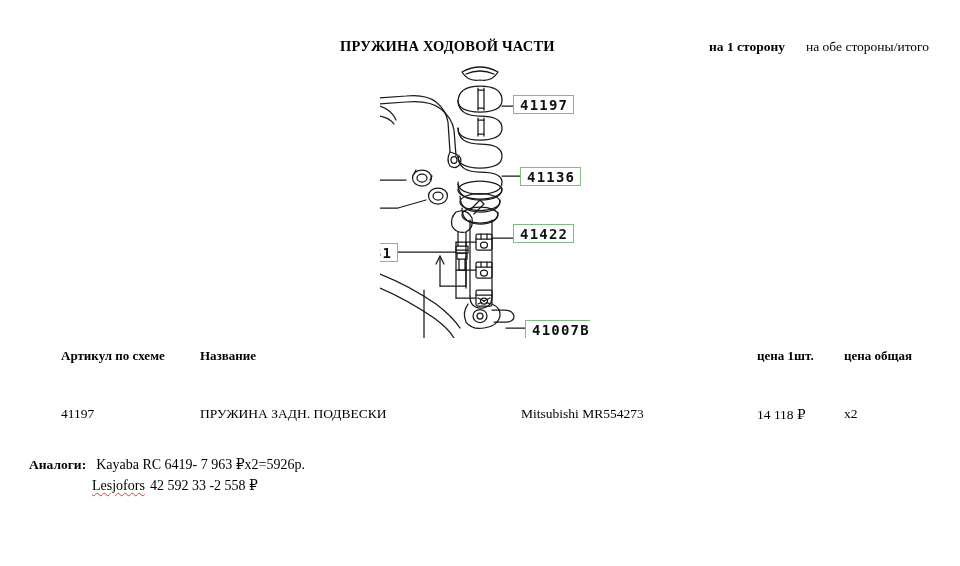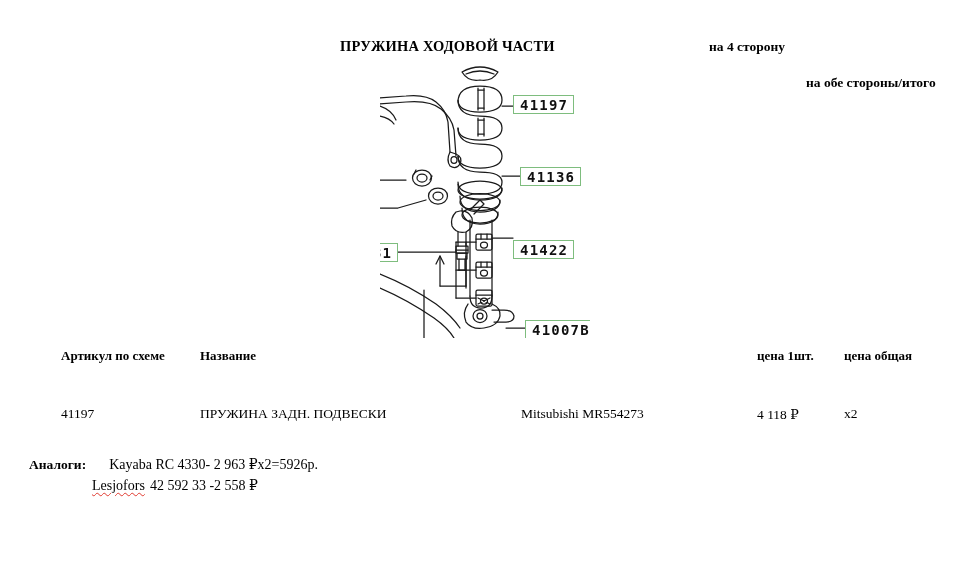--- a/index.html
+++ b/index.html
@@ -40,23 +40,22 @@
     top: 1px;
     font-size: 13.5px;
     font-weight: bold;
     white-space: nowrap;
   }
   #header-both-sides {
     position: absolute;
     left: 806px;
     top: 1px;
     font-size: 13.5px;
-    font-weight: bold;
-    white-space: nowrap;
-    margin-top: 36px;
+    font-weight: normal;
+    white-space: nowrap;
   }
 
   
   #diagram-region {
     position: absolute;
     left: 380px;
     top: 60px;
     width: 210px;
     height: 278px;
     overflow: hidden;
@@ -77,21 +76,21 @@
     color: #101010;
     letter-spacing: 1.2px;
     line-height: 19px;
     height: 19px;
     padding: 0 5px 0 6px;
     box-sizing: border-box;
     white-space: nowrap;
   }
   #callout-41197 { left: 133px; top: 35px; }
   #callout-41136 { left: 140px; top: 107px; }
-  #callout-41422 { left: 133px; top: 180px; }
+  #callout-41422 { left: 133px; top: 164px; }
   #callout-41007b { left: 145px; top: 260px; }
   
   #callout-31 {
     left: -14px;
     top: 183px;
     letter-spacing: 1px;
   }
 
   
   #parts-table {
@@ -136,21 +135,21 @@
     font-size: 13.5px;
     font-weight: bold;
   }
   #analog-line-1 {
     font-size: 14px;
     white-space: nowrap;
   }
   #analogs-row-1 {
     display: flex;
     align-items: baseline;
-    gap: 23px;
+    gap: 10px;
     height: 20px;
   }
   #analogs-row-2 {
     margin-top: 0;
     padding-left: 63px;
     height: 20px;
   }
   #analog-line-2 {
     font-size: 14px;
     white-space: nowrap;
@@ -160,21 +159,21 @@
     text-decoration: underline wavy #e03a30;
     text-decoration-thickness: 1px;
     text-underline-offset: 2px;
   }
 </style>
 </head>
 <body>
 
 <div id="doc-header">
   <div id="doc-title">ПРУЖИНА ХОДОВОЙ ЧАСТИ</div>
-  <div id="header-per-side">на 4 сторону</div>
+  <div id="header-per-side">на 1 сторону</div>
   <div id="header-both-sides">на обе стороны/итого</div>
 </div>
 
 <div id="diagram-region">
 
   <svg id="diagram-svg" width="210" height="278" viewBox="0 0 210 278">
     <g fill="none" stroke="#1a1a1a" stroke-width="1.25" stroke-linecap="round" stroke-linejoin="round">
 
       <path d="M0 38 L26 36 Q46 34 56 42 Q66 50 68 62 L70 92"></path>
       <path d="M0 44 L26 42 Q50 40 61 49 Q72 58 74 70 L76 96"></path>
@@ -289,25 +288,25 @@
     <div class="cell col-name">Название</div>
     <div class="cell col-price">цена 1шт.</div>
     <div class="cell col-total">цена общая</div>
   </div>
 </div>
 
 <div class="table-row" id="data-row">
   <div class="cell col-scheme">41197</div>
   <div class="cell col-name">ПРУЖИНА ЗАДН. ПОДВЕСКИ</div>
   <div class="cell col-oem">Mitsubishi MR554273</div>
-  <div class="cell col-price">4 118 ₽</div>
+  <div class="cell col-price">14 118 ₽</div>
   <div class="cell col-total">x2</div>
 </div>
 
 <div id="analogs-block">
   <div id="analogs-row-1">
     <span id="analogs-label">Аналоги:</span>
-    <span id="analog-line-1">Kayaba RC 4330- 2 963 ₽x2=5926р.</span>
+    <span id="analog-line-1">Kayaba RC 6419- 7 963 ₽x2=5926р.</span>
   </div>
   <div id="analogs-row-2">
     <span id="analog-line-2"><span class="misspelled">Lesjofors</span><span style="margin-left:5px;">42 592 33  -2 558 ₽</span></span>
   </div>
 </div>
 
 </body></html>

